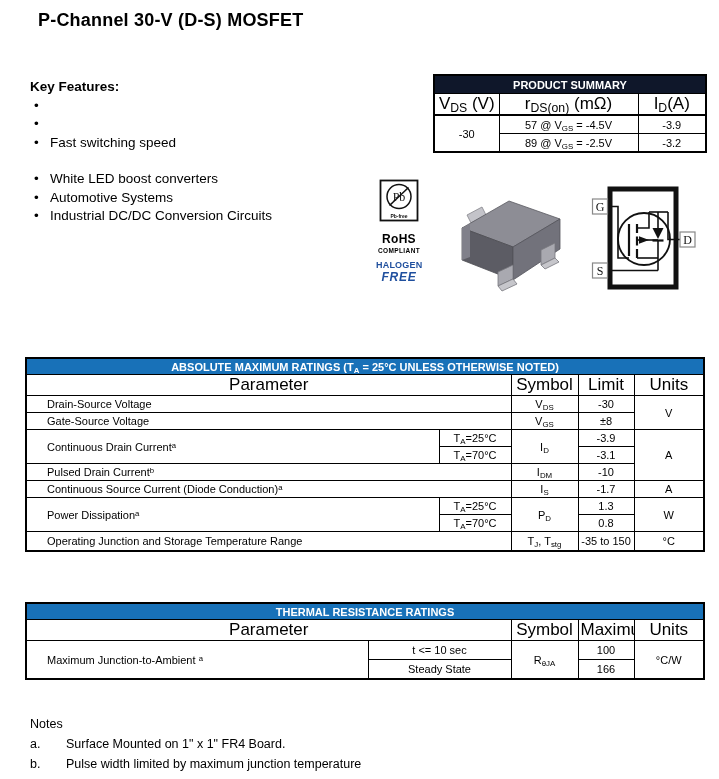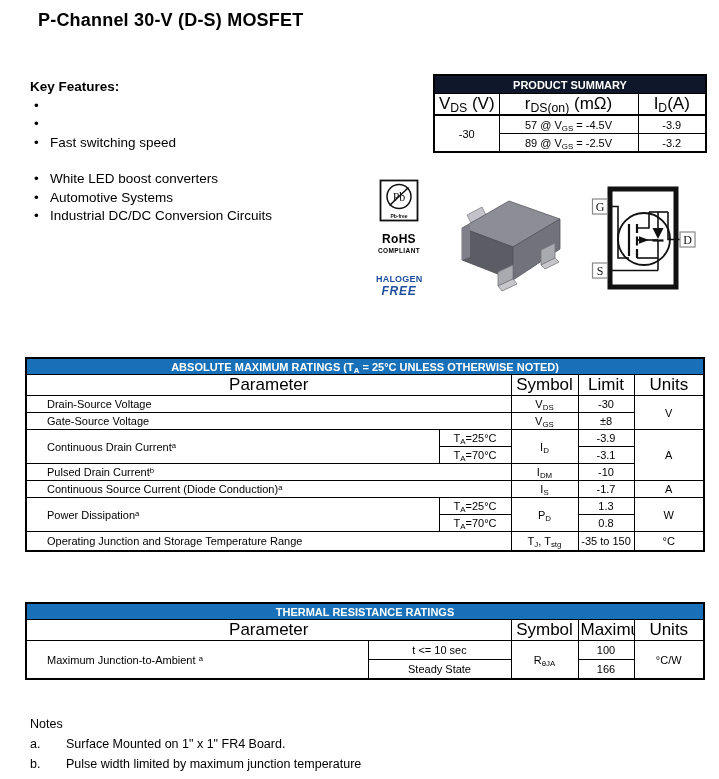--- a/index.html
+++ b/index.html
@@ -15,21 +15,21 @@
   .blt{display:flex;}
   .blt .dot{width:16px;text-align:left;padding-left:4px;}
   .blt .bt{flex:1;}
   .sb{font-size:.72em;vertical-align:-0.28em;line-height:0;}
   .sp{font-size:.7em;vertical-align:.45em;line-height:0;}
 
   
   .rohs{left:376px;top:179px;width:46px;text-align:center;}
   .rohs .rohs-word{font-size:12px;font-weight:bold;margin-top:5px;letter-spacing:.3px;}
   .rohs .compliant{font-size:6.5px;font-weight:bold;letter-spacing:.4px;margin-top:1px;}
-  .rohs .halogen{font-size:9px;font-weight:bold;margin-top:20px;letter-spacing:.2px;}
+  .rohs .halogen{font-size:9px;font-weight:bold;margin-top:6px;letter-spacing:.2px;}
   .rohs .free{font-size:12px;font-weight:bold;font-style:italic;letter-spacing:.8px;}
 
   
   table{border-collapse:collapse;table-layout:fixed;}
   .dtable{border:2px solid #000;font-size:11px;}
   .dtable td{border:1px solid #000;text-align:center;vertical-align:middle;padding:0 2px;overflow:hidden;white-space:nowrap;}
   .dtable td.pl{text-align:left;padding-left:20px;}
   .dtable td.bluehead{color:#fff;font-weight:bold;font-size:11px;border:1px solid #000;}
   .dtable td.colhead{font-weight:normal;font-size:17px;margin-top:48px;}
 

